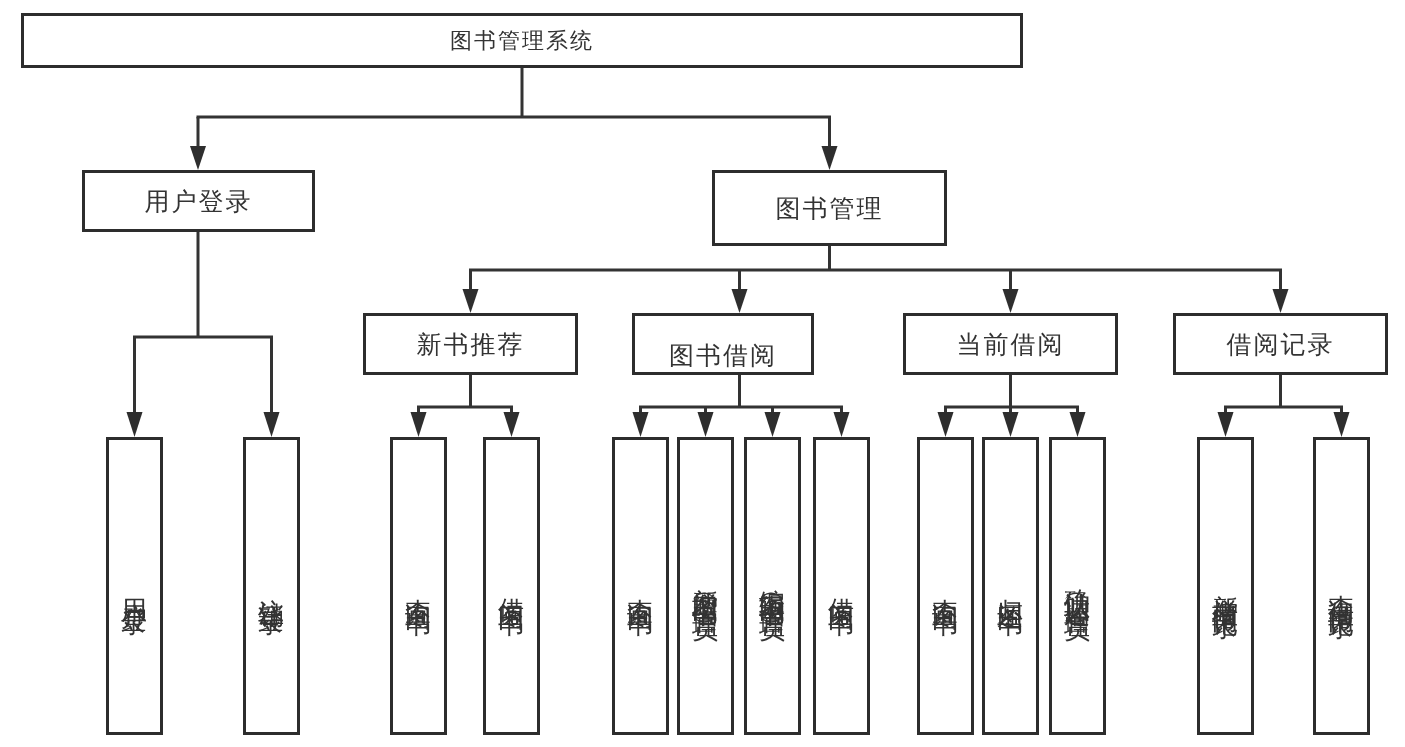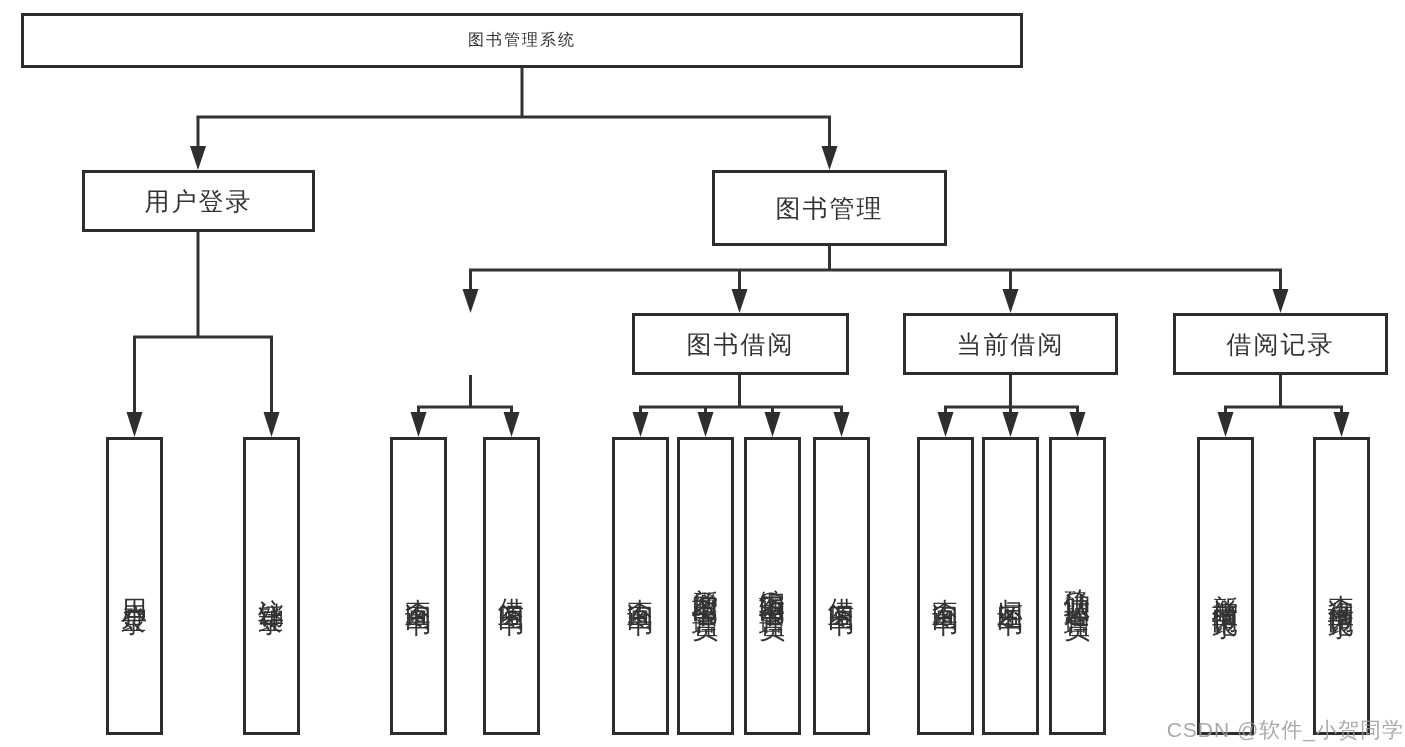--- a/index.html
+++ b/index.html
@@ -16,21 +16,21 @@
   .node{
     position:absolute;
     box-sizing:border-box;
     border:3px solid #2d2d2d;
     background:#ffffff;
     display:flex;align-items:center;justify-content:center;
     color:#333333;
     z-index:2;
   }
   .hbox{font-size:25px;letter-spacing:2px;}
-  .root{font-size:16px;}
+  .root{font-size:22px;}
   .vbox .vtext{
     writing-mode:vertical-rl;
     text-orientation:mixed;
     font-size:26px;
     letter-spacing:4px;
     line-height:1;
     white-space:nowrap;
     color:#333333;
   }
   .watermark{
@@ -128,21 +128,24 @@
     <span>图书管理系统</span>
   </div>
 
   <div class="node hbox" style="left:82px;top:170px;width:233px;height:62px;">
     <span>用户登录</span>
   </div>
   <div class="node hbox" style="left:712px;top:170px;width:235px;height:76px;">
     <span>图书管理</span>
   </div>
 
-  <div class="node hbox" style="left:632px;top:313px;width:217px;height:62px;">
+  <div class="node hbox" style="left:363px;top:313px;width:215px;height:62px;">
+    <span>新书推荐</span>
+  </div>
+  <div class="node hbox" style="left:632px;top:313px;width:182px;height:62px;align-items:flex-end;">
     <span>图书借阅</span>
   </div>
   <div class="node hbox" style="left:903px;top:313px;width:215px;height:62px;justify-content:center;">
     <span>当前借阅</span>
   </div>
   <div class="node hbox" style="left:1173px;top:313px;width:215px;height:62px;">
     <span>借阅记录</span>
   </div>
 
   <div class="node vbox" style="left:106px;top:437px;width:57px;height:298px;">
@@ -182,15 +185,14 @@
     <span class="vtext">确认归还（管理员）</span>
   </div>
 
   <div class="node vbox" style="left:1197px;top:437px;width:57px;height:298px;">
     <span class="vtext">新增借阅记录</span>
   </div>
   <div class="node vbox" style="left:1313px;top:437px;width:57px;height:298px;">
     <span class="vtext">查询借阅记录</span>
   </div>
 
-  <div class="watermark">CSDN @软件_小贺同学</div>
 
 </div>
 
 </body></html>

